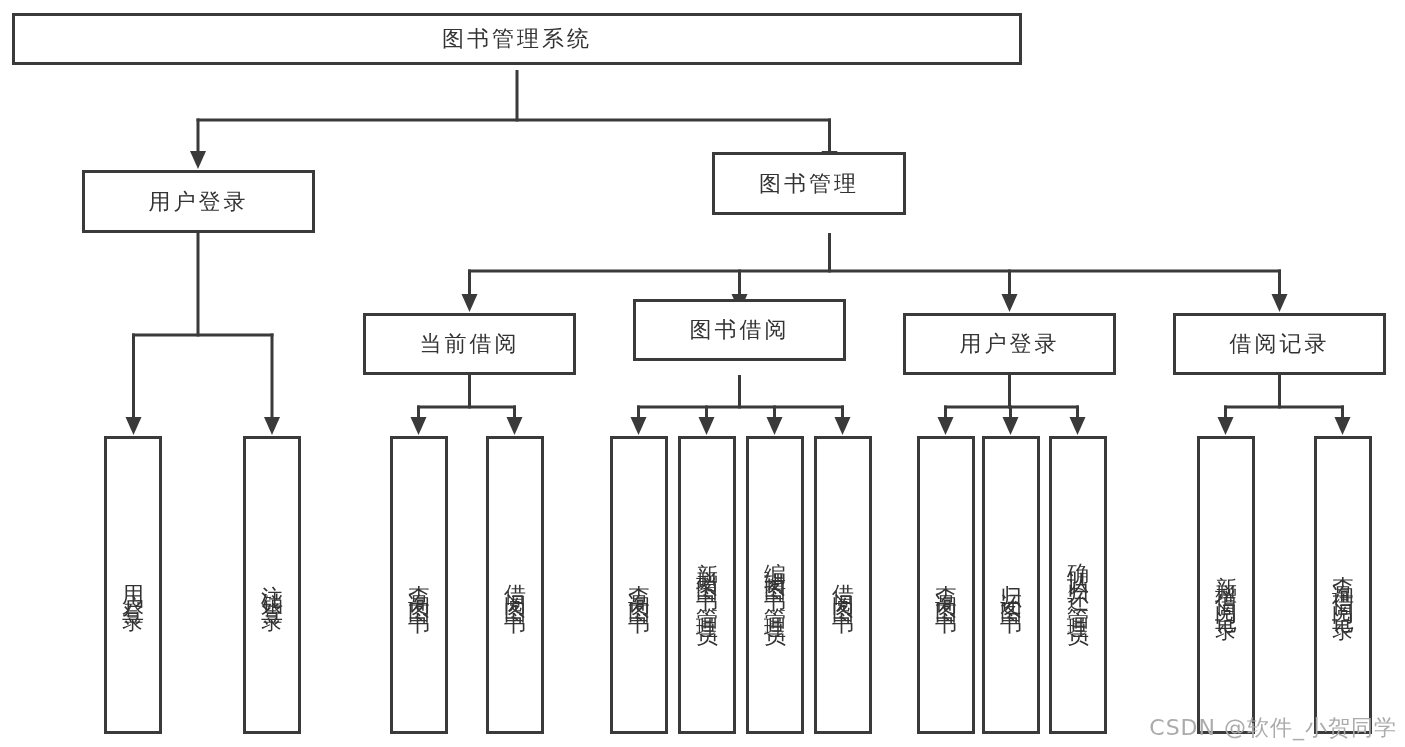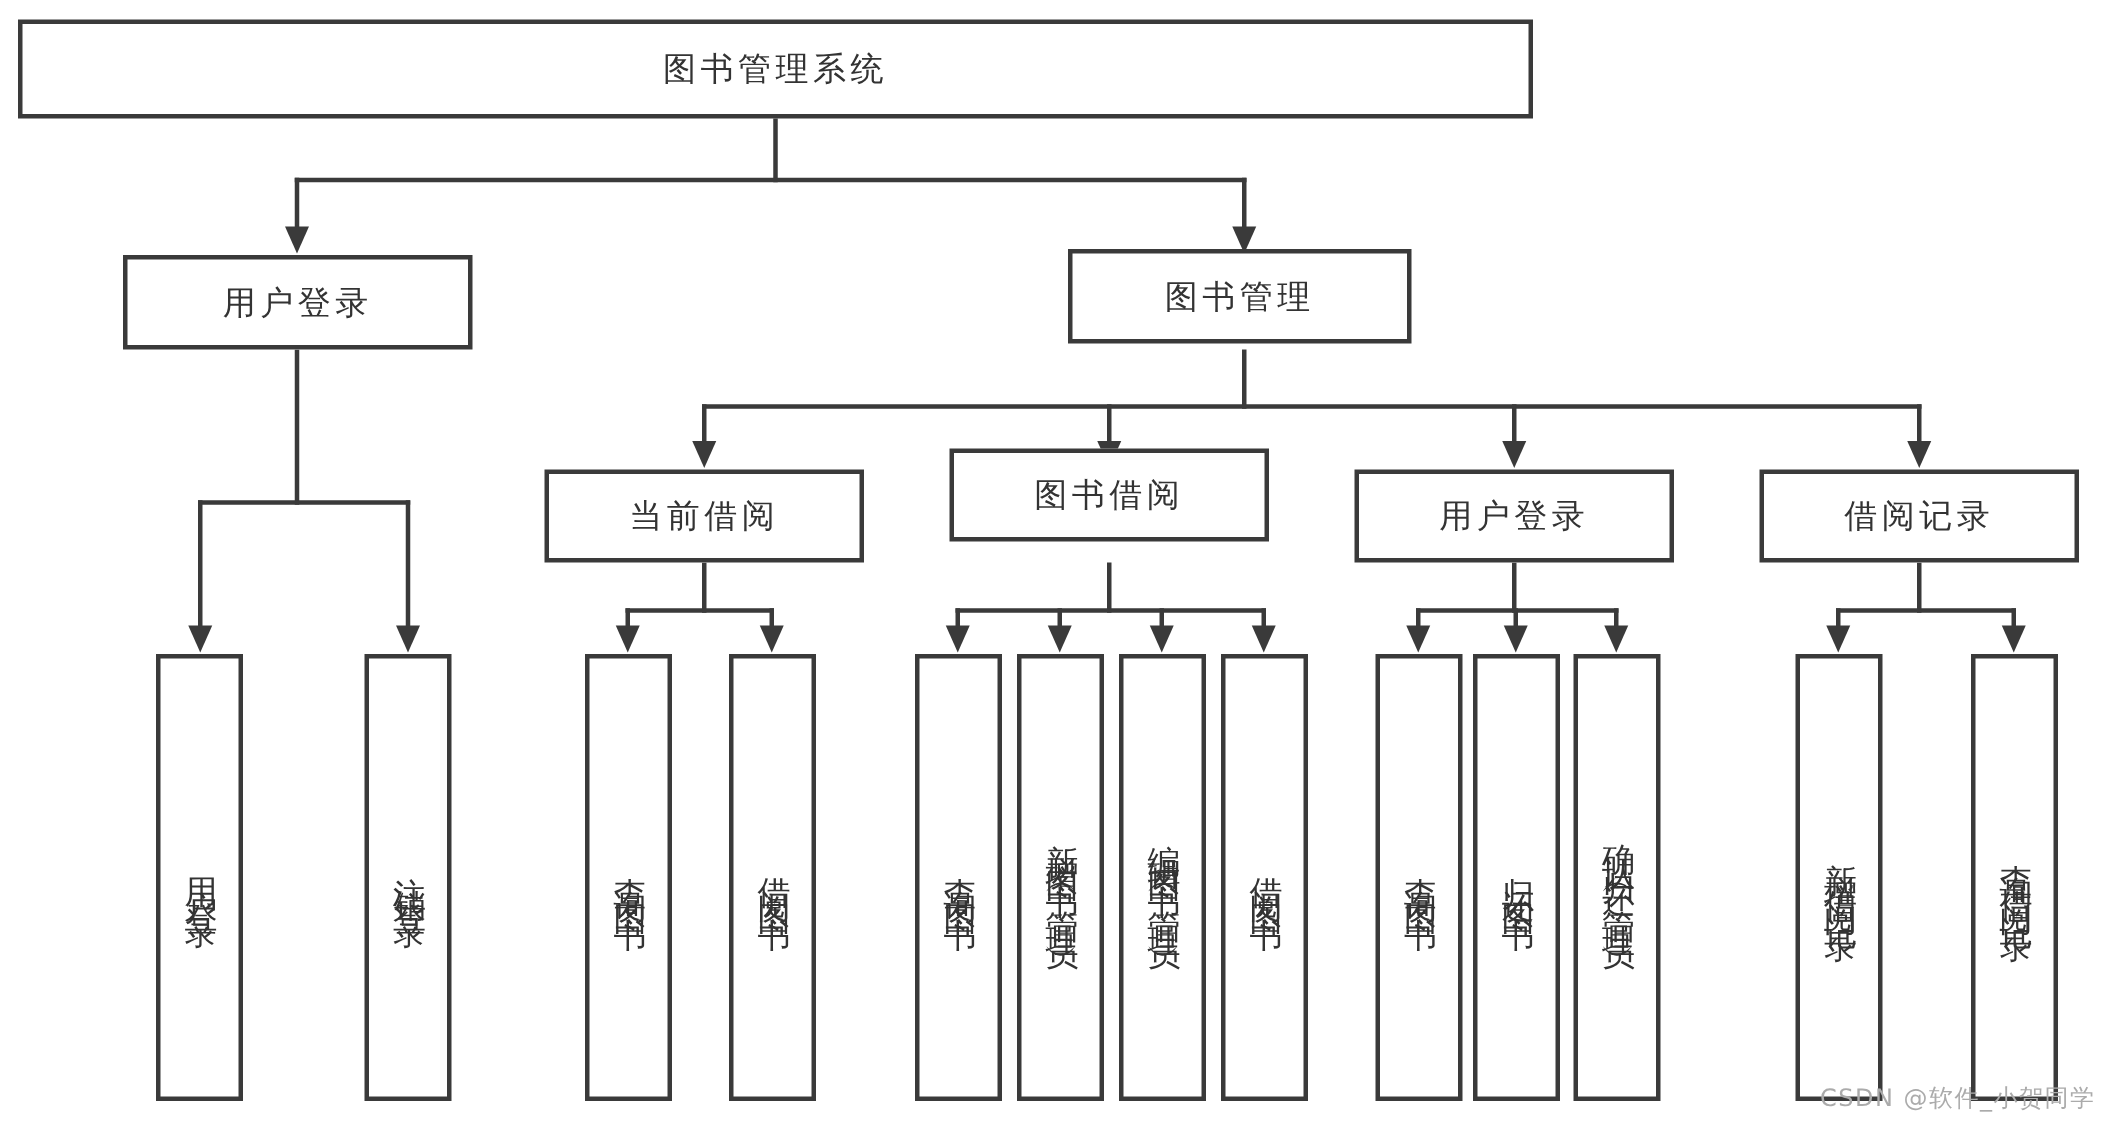--- a/index.html
+++ b/index.html
@@ -54,21 +54,21 @@
     letter-spacing: 9px;
     line-height: 1;
     color: var(--text, #333333);
     z-index: 2;
   }
 
   .watermark {
     position: absolute;
     right: 8px;
     bottom: 4px;
-    font-size: 16px;
+    font-size: 22px;
     letter-spacing: 1px;
     color: var(--watermark, #ababab);
     z-index: 5;
     white-space: nowrap;
   }
 </style>
 </head>
 <body>
 
 <div class="canvas">
@@ -104,24 +104,24 @@
     <use href="#ah" transform="translate(706.5,435)"></use>
     <use href="#ah" transform="translate(774.5,435)"></use>
     <use href="#ah" transform="translate(842.5,435)"></use>
     <use href="#ah" transform="translate(945.5,435)"></use>
     <use href="#ah" transform="translate(1010.5,435)"></use>
     <use href="#ah" transform="translate(1077.5,435)"></use>
     <use href="#ah" transform="translate(1225.5,435)"></use>
     <use href="#ah" transform="translate(1342.5,435)"></use>
   </svg>
 
-  <div class="node" style="left:12px; top:13px; width:1010px; height:66px;">图书管理系统</div>
+  <div class="node" style="left:12px; top:13px; width:1010px; height:52px;">图书管理系统</div>
 
   <div class="node" style="left:82px; top:170px; width:233px; height:63px;">用户登录</div>
-  <div class="node" style="left:712px; top:166px; width:229px; height:63px;">图书管理</div>
+  <div class="node" style="left:712px; top:152px; width:194px; height:63px;">图书管理</div>
 
   <div class="node" style="left:363px; top:313px; width:213px; height:62px;">当前借阅</div>
   <div class="node" style="left:633px; top:299px; width:213px; height:62px;">图书借阅</div>
   <div class="node" style="left:903px; top:313px; width:213px; height:62px;">用户登录</div>
   <div class="node" style="left:1173px; top:313px; width:213px; height:62px;">借阅记录</div>
 
   <div class="leaf" style="left:104px;">用户登录</div>
   <div class="leaf" style="left:243px;">注销登录</div>
 
   <div class="leaf" style="left:390px;">查询图书</div>

